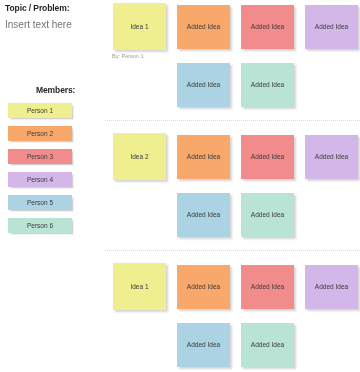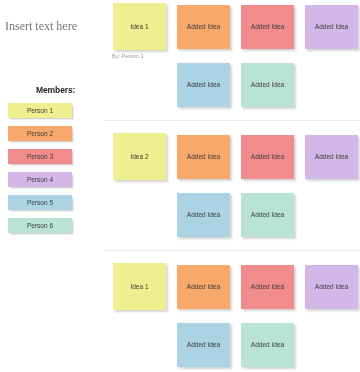--- a/index.html
+++ b/index.html
@@ -30,27 +30,27 @@
     font-size: 8.5px;
     font-weight: bold;
     color: #231f20;
     letter-spacing: -0.1px;
   }
   #topic-input {
     position: absolute;
     left: 5px;
     top: 19px;
     width: 90px;
-    font-size: 12px;
+    font-size: 10px;
     color: #6d6e71;
     border: none;
     outline: none;
     padding: 0;
     background: transparent;
-    font-family: Liberation Serif, serif;
+    font-family: Liberation Sans, sans-serif;
   }
   #members-title {
     position: absolute;
     left: 5px;
     top: 85px;
     font-size: 8.5px;
     font-weight: bold;
     color: #231f20;
     letter-spacing: -0.1px;
     padding-left: 31px;
@@ -115,20 +115,21 @@
     left: 105px;
     width: 255px;
     height: 0;
     border-top: 1px dotted #d8d8d8;
   }
 </style>
 </head>
 <body>
 
 <div id="sidebar">
+  <div id="topic-title">Topic / Problem:</div>
   <input id="topic-input" type="text" placeholder="Insert text here" style="">
   <div id="members-title">Members:</div>
   <div id="members-list">
       <div class="member-chip" style="background: rgb(239, 239, 143);">
         <span>Person 1</span>
       </div>
       <div class="member-chip" style="background: rgb(249, 168, 107);">
         <span>Person 2</span>
       </div>
       <div class="member-chip" style="background: rgb(242, 140, 140);">

